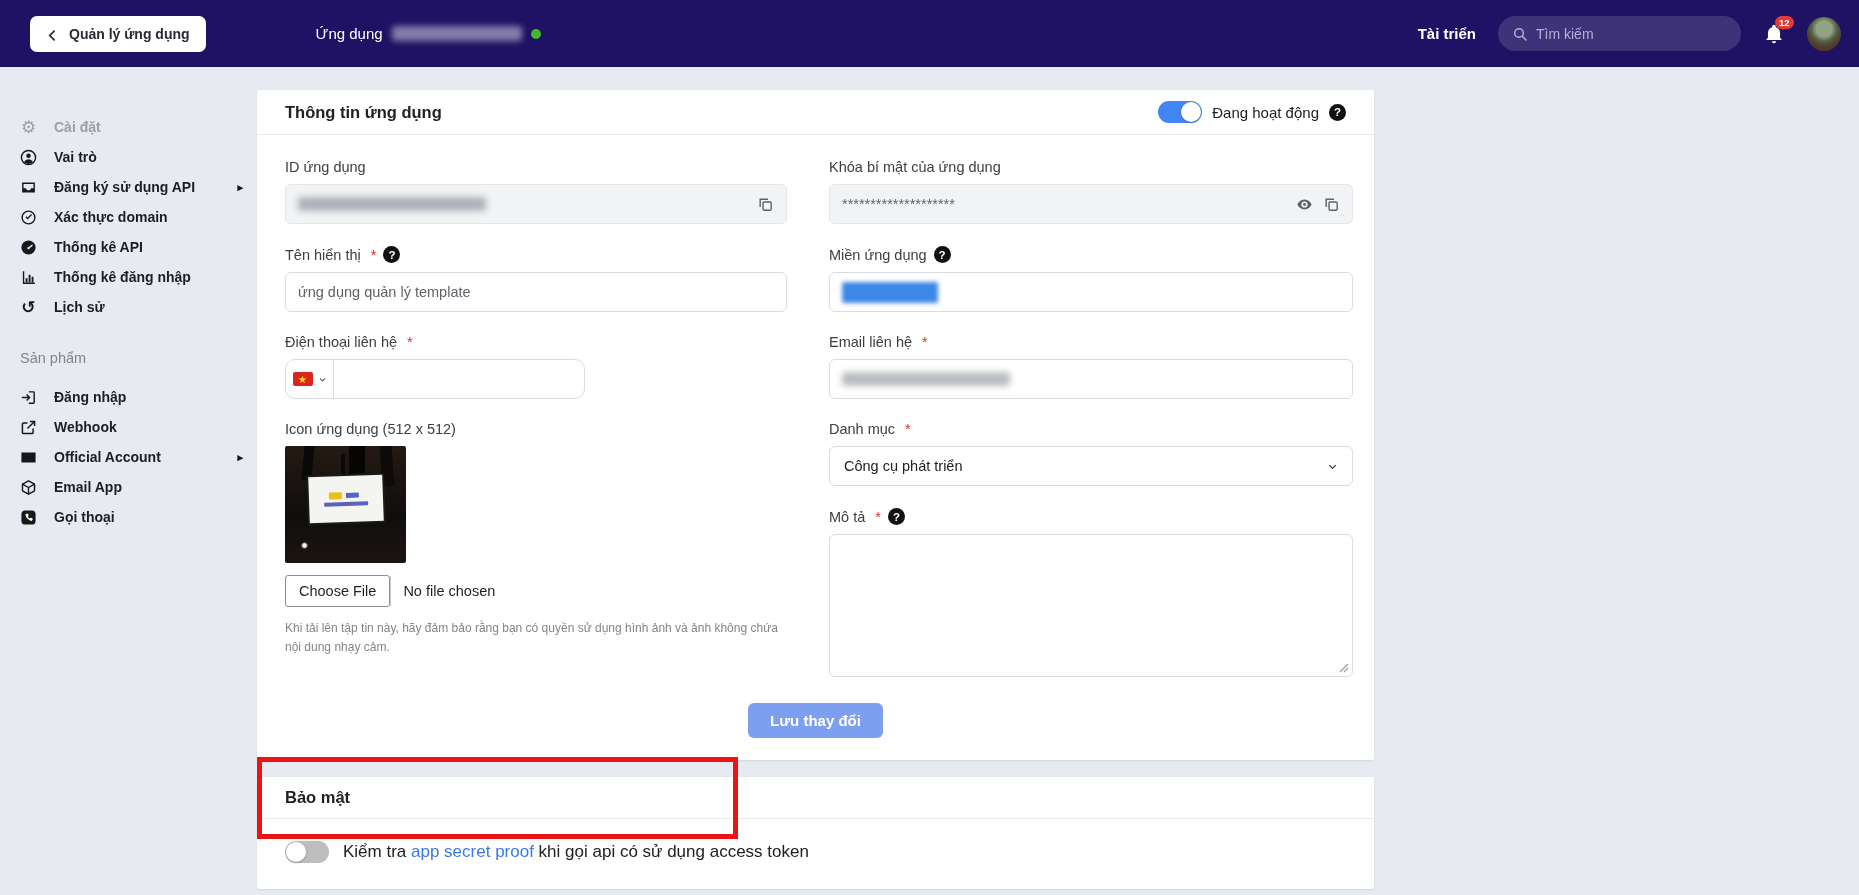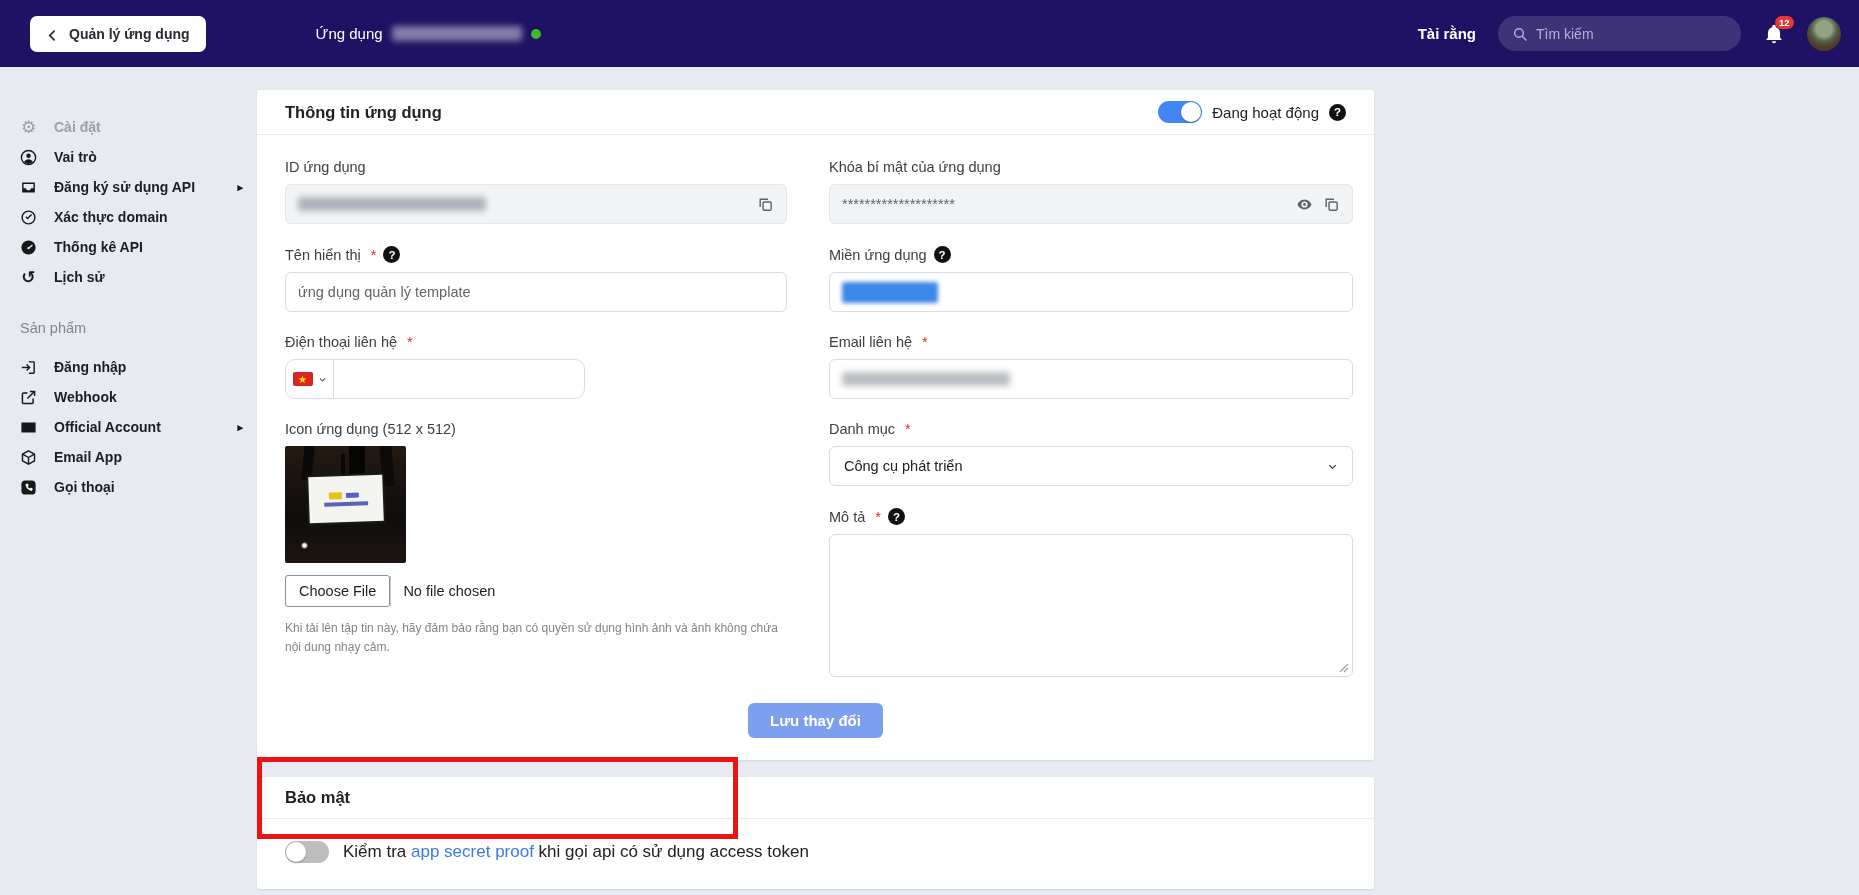--- a/index.html
+++ b/index.html
@@ -206,21 +206,21 @@
     <span>Quản lý ứng dụng</span>
   </button>
 
   <div class="app-context">
     <span class="ctx-label">Ứng dụng</span>
     <span class="redacted-appname"></span>
     <span class="status-dot"></span>
   </div>
 
   <div class="topbar-right">
-    <span class="docs-link">Tài rằng</span>
+    <span class="docs-link">Tài triển</span>
     <div class="search-pill">
       <svg viewBox="0 0 24 24">
           <circle cx="10.5" cy="10.5" r="6.5" fill="none" stroke="#b6aed9" stroke-width="2.2"></circle>
           <path d="M15.5 15.5L21 21" stroke="#b6aed9" stroke-width="2.2" stroke-linecap="round"></path>
         </svg>
       <input type="text" placeholder="Tìm kiếm" style="">
     </div>
     <div class="bell-wrap">
       <svg viewBox="0 0 24 24">
           <path d="M12 22.2a2.3 2.3 0 0 0 2.3-2.3H9.7A2.3 2.3 0 0 0 12 22.2zm6.6-6.2V11c0-3.2-1.8-5.8-4.6-6.5V3.8a2 2 0 1 0-4 0v.7C7.2 5.2 5.4 7.8 5.4 11v5L3.8 17.6v.9h16.4v-.9L18.6 16z" fill="#fff"></path>
@@ -272,20 +272,29 @@
     <span class="ico">
       <svg viewBox="0 0 24 24">
           <circle cx="12" cy="12" r="10" fill="currentColor"></circle>
           <path d="M12 13l5-4" stroke="#e7eaf1" stroke-width="2" stroke-linecap="round"></path>
           <circle cx="12" cy="13" r="1.6" fill="#e7eaf1"></circle>
         </svg>
     </span>
     <span>Thống kê API</span>
   </div>
 
+  <div class="side-item">
+    <span class="ico">
+      <svg viewBox="0 0 24 24">
+          <path d="M4 3v18h17v-2H6V3H4z" fill="currentColor"></path>
+          <path d="M8 13h2.6v6H8zM12.2 8h2.6v11h-2.6zM16.4 11H19v8h-2.6z" fill="currentColor"></path>
+        </svg>
+    </span>
+    <span>Thống kê đăng nhập</span>
+  </div>
 
   <div class="side-item">
     <span class="ico glyph-ico" style="font-weight:bold">↺</span>
     <span>Lịch sử</span>
   </div>
 
   <div class="side-section">Sản phẩm</div>
 
   <div class="side-item">
     <span class="ico">

